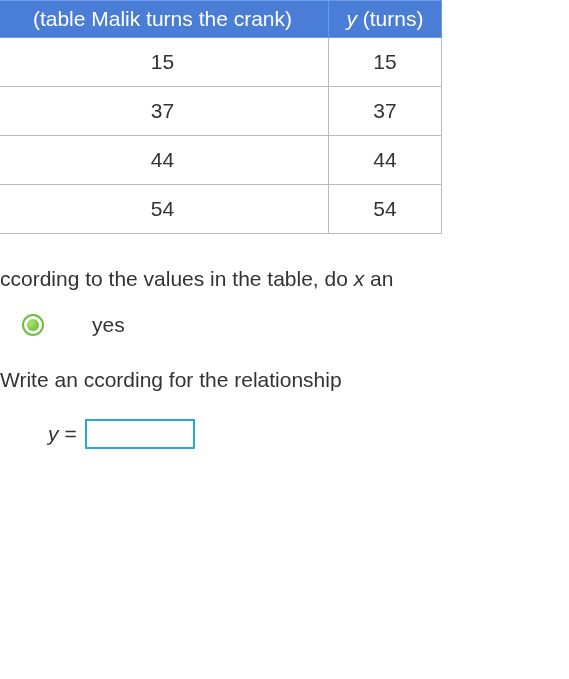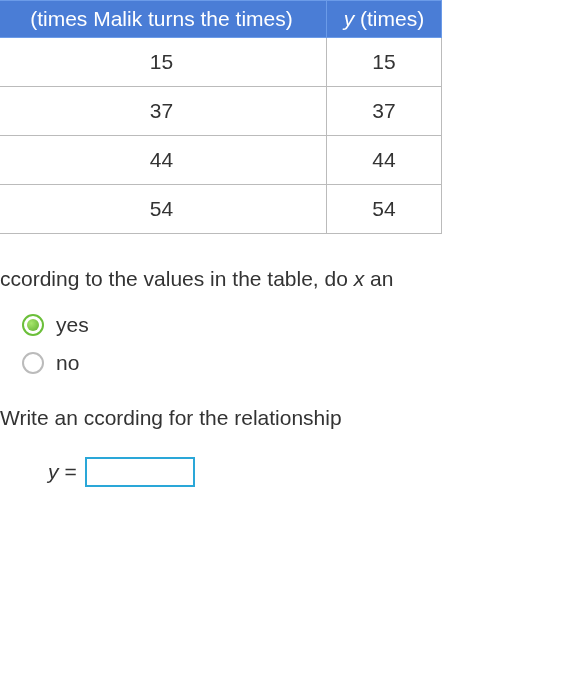--- a/index.html
+++ b/index.html
@@ -54,20 +54,21 @@
   }
   .radios {
     margin-left: 22px;
     margin-bottom: 28px;
   }
   .radio-row {
     display: flex;
     align-items: center;
     margin-bottom: 14px;
     cursor: pointer;
+    gap: 36px;
   }
   .radio-outer {
     width: 22px;
     height: 22px;
     border-radius: 50%;
     border: 2px solid #bbb;
     display: inline-flex;
     align-items: center;
     justify-content: center;
     margin-right: 12px;
@@ -116,22 +117,22 @@
     padding: 2px 4px;
     outline: none;
   }
 </style>
 </head>
 <body>
 
 <table class="table">
   <thead>
     <tr>
-      <th><span> (times Malik turns the times)</span></th>
-      <th><span class="italic">y</span><span> (times)</span></th>
+      <th><span> (table Malik turns the crank)</span></th>
+      <th><span class="italic">y</span><span> (turns)</span></th>
     </tr>
   </thead>
   <tbody>
     <tr>
       <td>15</td>
       <td>15</td>
     </tr>
     <tr>
       <td>37</td>
       <td>37</td>
@@ -153,24 +154,20 @@
   </div>
 </div>
 
 <div class="radios">
   <div class="radio-row">
     <span class="radio-outer selected">
         <span class="radio-inner"></span>
       </span>
     <span class="radio-label">yes</span>
   </div>
-  <div class="radio-row">
-    <span class="radio-outer"></span>
-    <span class="radio-label">no</span>
-  </div>
 </div>
 
 <div class="question2">
   <div> Write an ccording for the relationship</div>
 </div>
 
 <div class="equation-row">
   <span class="eq-label">y</span>
   <span class="eq-equals">=</span>
   <input type="text" class="answer-input" value="" style="">

